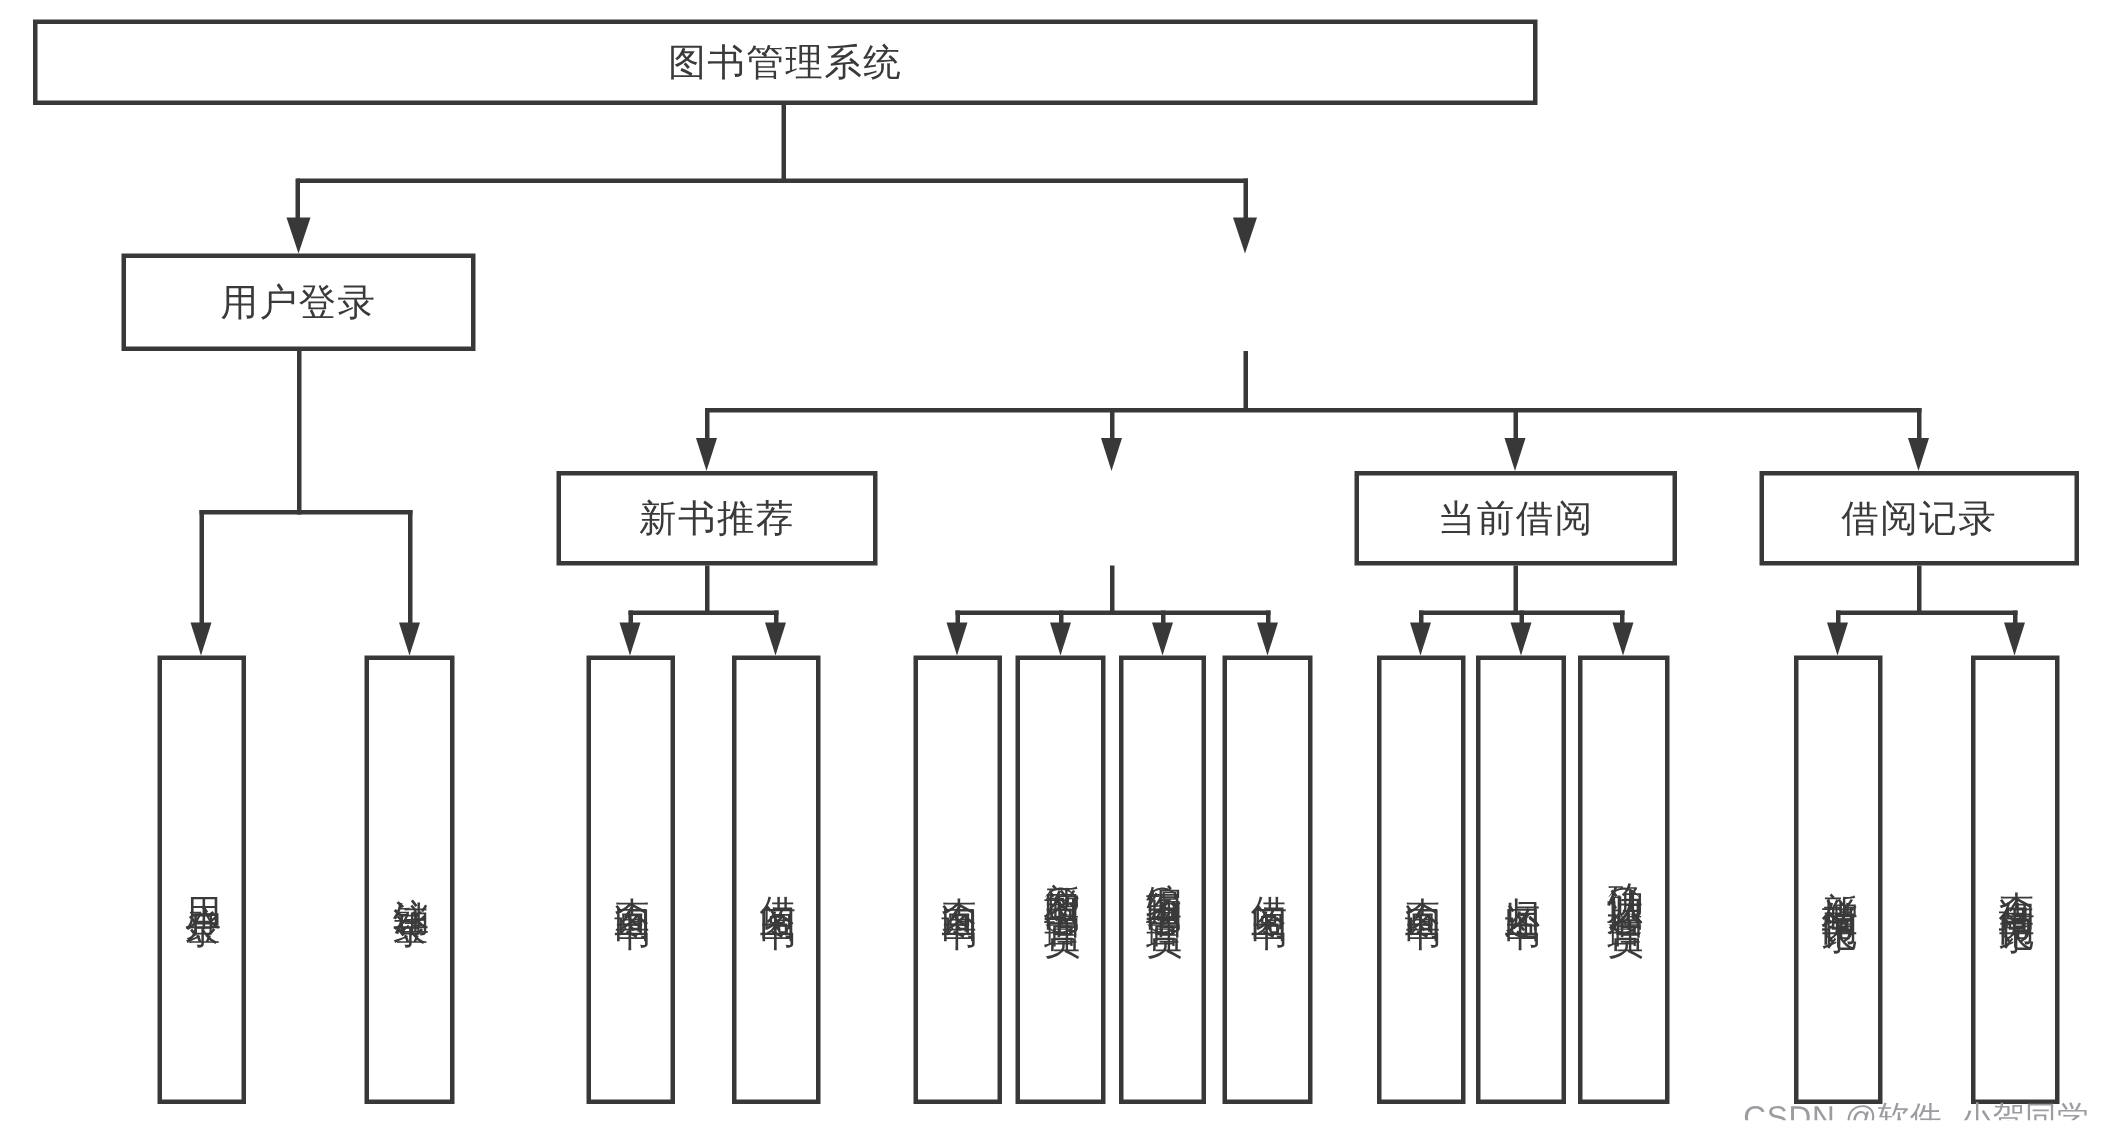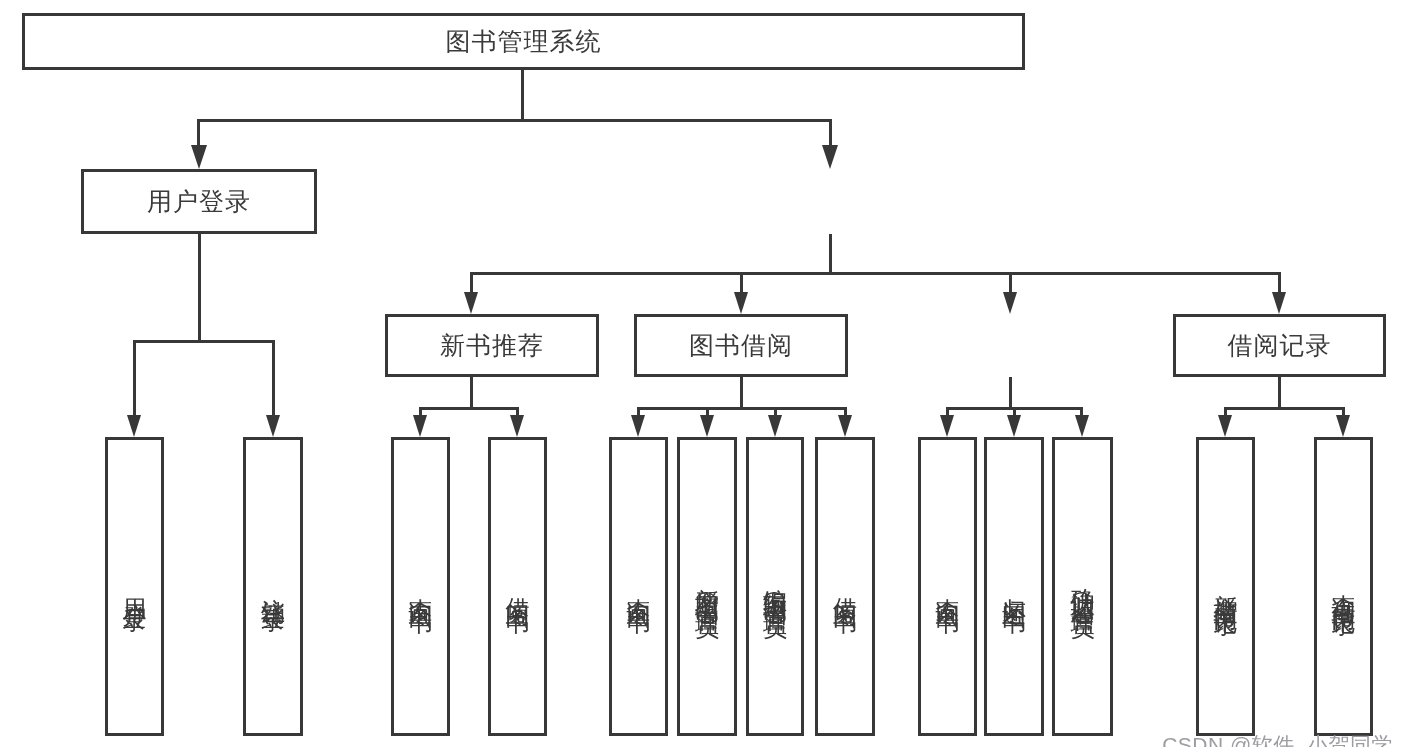--- a/index.html
+++ b/index.html
@@ -15,21 +15,21 @@
   .v{writing-mode:vertical-rl;text-orientation:mixed;font-size:24px;letter-spacing:4px;line-height:1;}
   .ln{position:absolute;background:#383838;}
   .ar{position:absolute;width:0;height:0;border-left:7px solid transparent;border-right:7px solid transparent;border-top:22px solid #383838;}
   .ar.lg{border-left-width:8px;border-right-width:8px;border-top-width:24px;}
   
   #root{left:22px;top:13px;width:1003px;height:57px;}
   
   #l1a{left:81px;top:169px;width:236px;height:65px;}
   #l1b{left:711px;top:169px;width:238px;height:65px;}
   
-  #l2a{left:385px;top:314px;width:214px;height:63px;}
+  #l2a{left:371px;top:314px;width:214px;height:63px;}
   #l2b{left:634px;top:314px;width:214px;height:63px;}
   #l2c{left:903px;top:314px;width:215px;height:63px;}
   #l2d{left:1173px;top:314px;width:213px;height:63px;}
   
   .leaf{top:437px;height:299px;}
   #a1{left:105px;width:59px;} #a2{left:243px;width:60px;}
   #b1{left:391px;width:59px;} #b2{left:488px;width:59px;}
   #c1{left:609px;width:59px;} #c2{left:677px;width:60px;}
   #c3{left:746px;width:58px;} #c4{left:815px;width:60px;}
   #d1{left:918px;width:59px;} #d2{left:984px;width:60px;}
@@ -42,21 +42,21 @@
 </head>
 <body>
 
 <div class="canvas">
 
   <div class="box h" id="root">图书管理系统</div>
 
   <div class="box h" id="l1a">用户登录</div>
 
   <div class="box h" id="l2a">新书推荐</div>
-  <div class="box h" id="l2b">图书借阅</div>
+  <div class="box h" id="l2c">当前借阅</div>
   <div class="box h" id="l2d">借阅记录</div>
 
   <div class="box v leaf" id="a1">用户登录</div>
   <div class="box v leaf" id="a2">注销登录</div>
 
   <div class="box v leaf" id="b1">查询图书</div>
   <div class="box v leaf" id="b2">借阅图书</div>
 
   <div class="box v leaf" id="c1">查询图书</div>
   <div class="box v leaf" id="c2">新增图书（管理员）</div>

